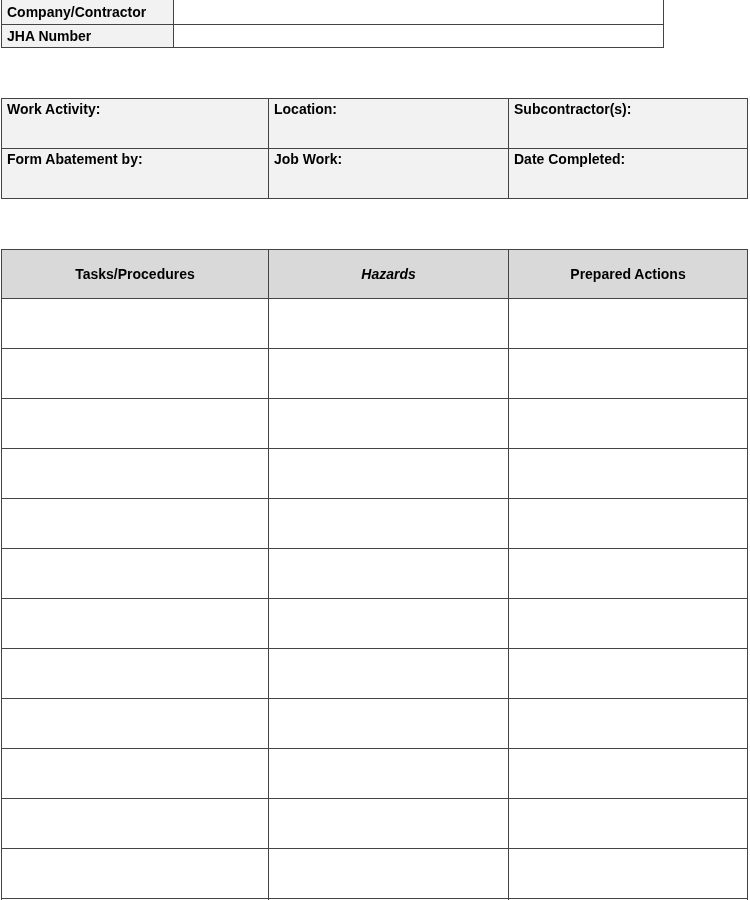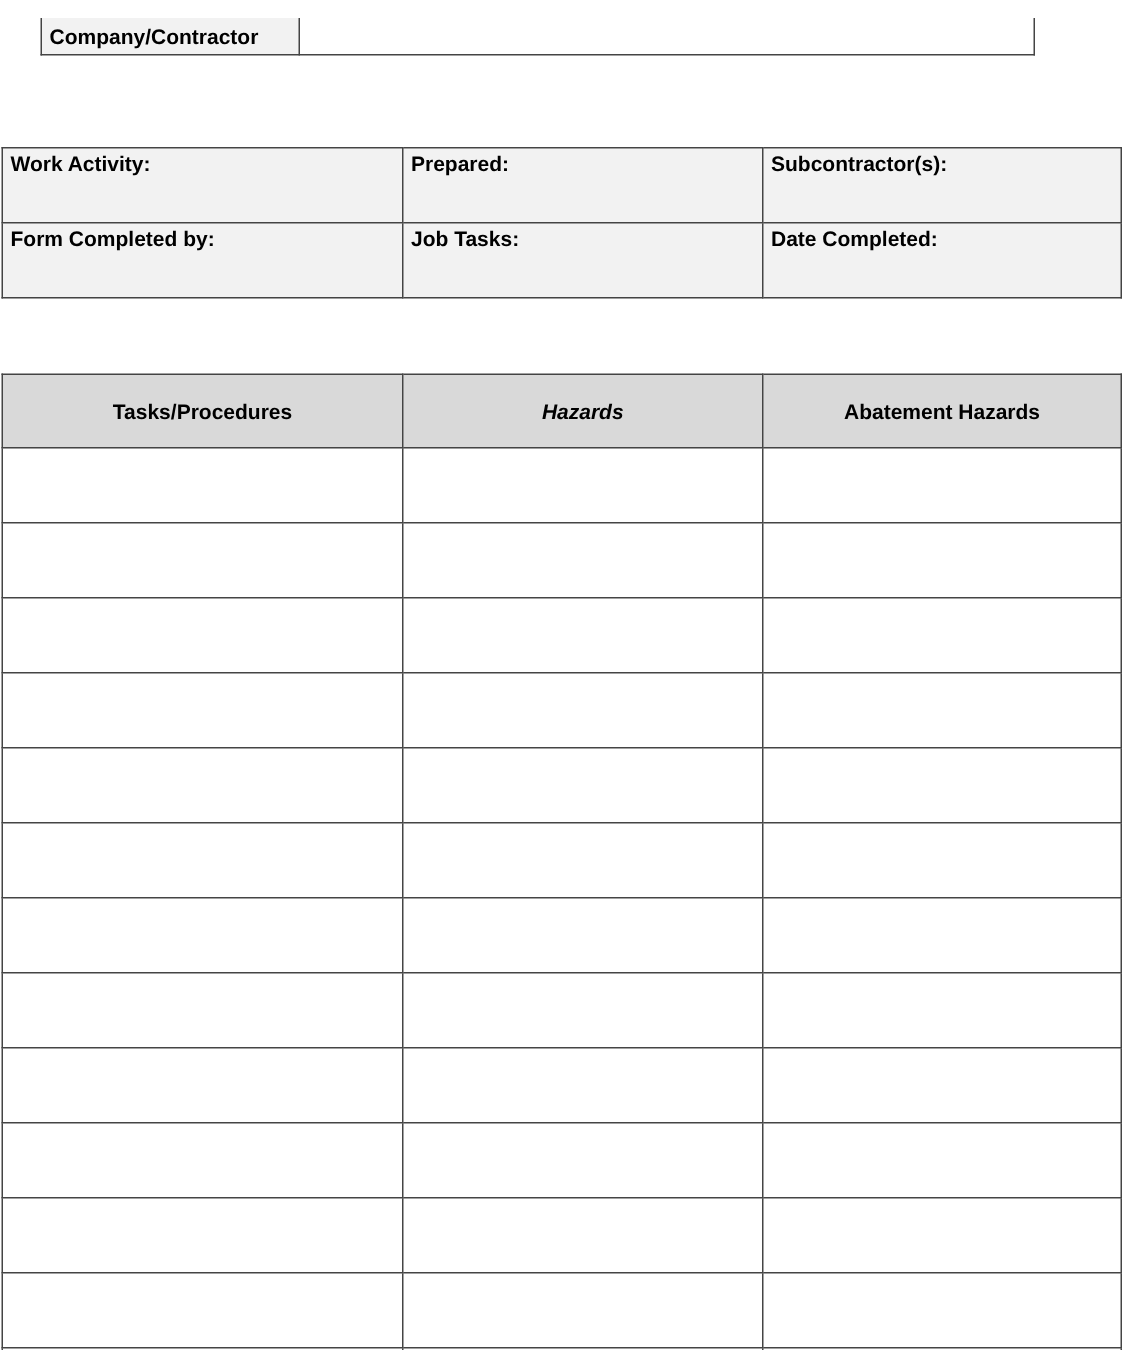--- a/index.html
+++ b/index.html
@@ -1,19 +1,19 @@
 <!DOCTYPE html>
 <html><head>
 <meta charset="utf-8">
 <style>
   html, body { margin: 0; padding: 0; background: #ffffff; }
   body { width: 750px; height: 900px; overflow: hidden; position: relative;
          font-family: "Liberation Sans", sans-serif; color: #000; }
-  .info-table { position: absolute; left: 1px; top: 12px; width: 663px;
-                border-collapse: collapse; margin-left: 26px; }
+  .info-table { position: absolute; left: 1px; top: 0px; width: 663px;
+                border-collapse: collapse; }
   .info-table td { border: 1.5px solid #444; height: 23px; padding: 0 5px;
                    font-size: 14px; font-weight: bold; box-sizing: border-box; }
   .info-table td.lbl { background: #f2f2f2; width: 172px; }
   .info-table td.val { background: #ffffff; }
   .info-table tr:first-child td { border-top: none; height: 24px; }
 
   .meta-table { position: absolute; left: 1px; top: 98px; width: 747px;
                 border-collapse: collapse; }
   .meta-table td { border: 1.5px solid #444; background: #f2f2f2; height: 50px;
                    vertical-align: top; padding: 2px 5px; font-size: 14px;
@@ -33,44 +33,48 @@
 </style>
 </head>
 <body>
 
 <table class="info-table">
   <tbody>
       <tr>
     <td class="lbl">Company/Contractor</td>
     <td class="val"></td>
   </tr>
+  <tr>
+    <td class="lbl">JHA Number</td>
+    <td class="val"></td>
+  </tr>
 </tbody>
   </table>
 
 <table class="meta-table">
   <tbody>
       <tr>
     <td class="c1"><span>Work Activity:</span></td>
-    <td class="c2"><span>Prepared:</span></td>
+    <td class="c2"><span>Location:</span></td>
     <td><span>Subcontractor(s):</span></td>
   </tr>
   <tr>
-    <td class="c1"><span>Form Completed by:</span></td>
-    <td class="c2"><span>Job Tasks:</span></td>
+    <td class="c1"><span>Form Abatement by:</span></td>
+    <td class="c2"><span>Job Work:</span></td>
     <td><span>Date Completed:</span></td>
   </tr>
 </tbody>
   </table>
 
 <table class="jha-table">
   <thead>
     <tr>
       <th class="c1">Tasks/Procedures</th>
       <th class="c2">Hazards</th>
-      <th>Abatement Hazards</th>
+      <th>Prepared Actions</th>
     </tr>
   </thead>
   <tbody id="jha-body">
       <tr>
         <td></td>
         <td></td>
         <td></td>
       </tr>
       <tr>
         <td></td>

